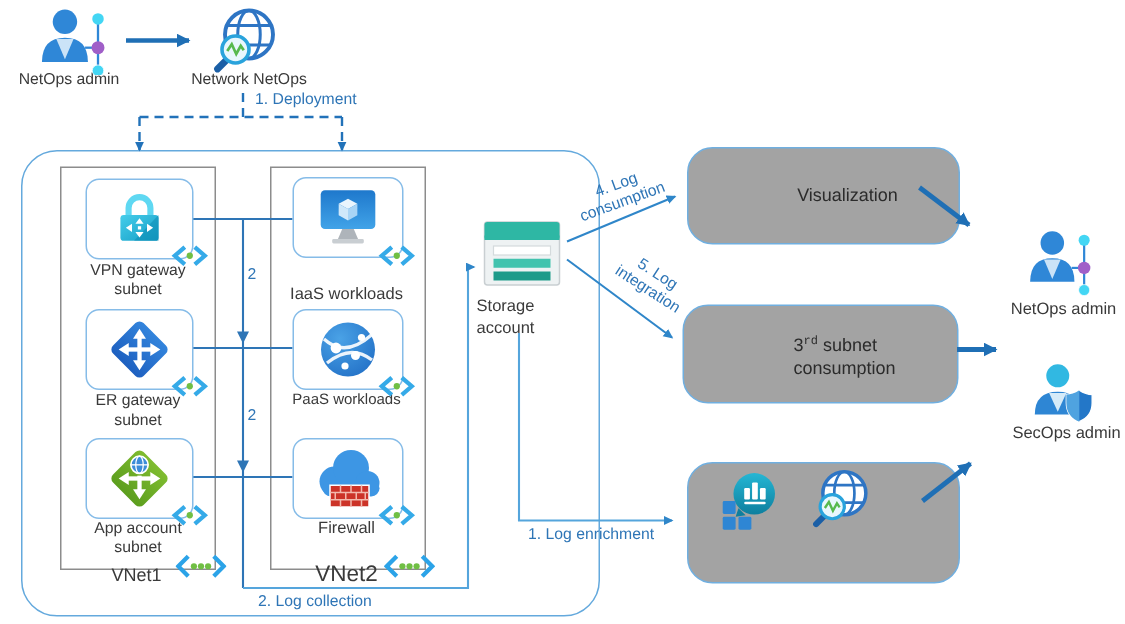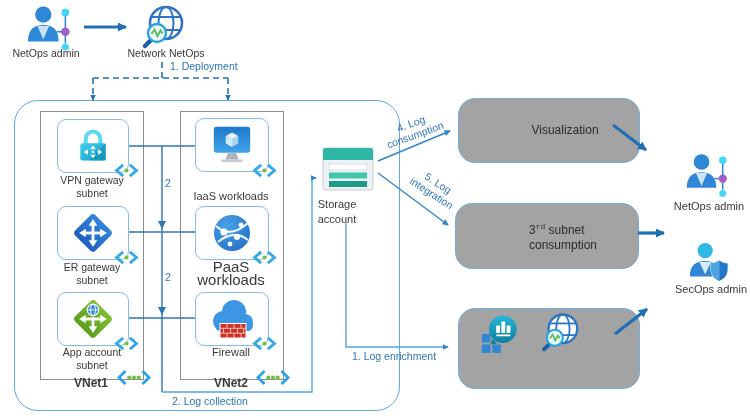--- a/index.html
+++ b/index.html
@@ -13,21 +13,21 @@
                    border:1.4px solid #64a9dd;border-radius:24px;background:transparent;}
   .vnet-box{position:absolute;border:1.5px solid #8c8c8c;background:transparent;}
   .subnet-box{position:absolute;width:70px;height:52px;border:1.2px solid #86bce8;
               border-radius:9px;background:#fff;display:flex;align-items:center;justify-content:center;}
   .dest-box{position:absolute;border:1.4px solid #70afe0;border-radius:17px;background:#a3a3a3;
             display:flex;align-items:center;justify-content:center;text-align:left;
             font-size:12px;color:#2b2b2b;line-height:15px;padding-left:32px;}
   .badge{position:absolute;width:30px;height:19px;}
   svg{display:block;}
   #lines{position:absolute;left:0;top:0;z-index:1;}
-  .z2{z-index:2;font-weight:bold;} .z3{z-index:3;}
+  .z2{z-index:2;} .z3{z-index:3;}
   sup{font-size:8px;font-family:Liberation Mono, monospace;}
 </style>
 </head>
 <body>
 
 <div id="canvas">
 
   <svg id="lines" width="750" height="416" viewBox="0 0 750 416">
     <defs>
       <marker id="mb" markerWidth="8" markerHeight="8" refX="5.5" refY="3" orient="auto" markerUnits="userSpaceOnUse">
@@ -213,21 +213,21 @@
       <circle cx="14.5" cy="10" r="2.2" fill="#70bf44"></circle>
     </svg>
   </span>
   <div class="icon-label" style="left:47px;top:346px;width:90px">App account
 subnet</div>
 
   <div class="flow-label" style="left:165px;top:177px">2</div>
   <div class="flow-label" style="left:165px;top:271px">2</div>
 
   <div class="vnet-box" style="left:180px;top:111px;width:102px;height:267px"></div>
-  <div class="icon-label z2" style="left:201px;top:377px;width:60px;font-size:12px">VNet2</div>
+  <div class="icon-label z2" style="left:201px;top:377px;width:60px;font-size:15px">VNet2</div>
   <span class="abs z3" style="left:256px;top:368px">
     <svg width="34" height="19" viewBox="0 0 36 20">
       <polyline points="9,3 2,10 9,17" fill="none" stroke="#2ba3e8" stroke-width="3"></polyline>
       <polyline points="27,3 34,10 27,17" fill="none" stroke="#2ba3e8" stroke-width="3"></polyline>
       <circle cx="13" cy="10" r="2.2" fill="#70bf44"></circle>
         <circle cx="18" cy="10" r="2.2" fill="#70bf44"></circle>
         <circle cx="23" cy="10" r="2.2" fill="#70bf44"></circle>
     </svg>
   </span>
 
@@ -277,21 +277,21 @@
       </svg>
     </span>
   </div>
   <span class="badge z3" style="left:250px;top:248px">
     <svg width="30" height="19" viewBox="0 0 30 20">
       <polyline points="11,4 4,10 11,16" fill="none" stroke="#35aae8" stroke-width="3"></polyline>
       <polyline points="18,4 25,10 18,16" fill="none" stroke="#35aae8" stroke-width="3"></polyline>
       <circle cx="14.5" cy="10" r="2.2" fill="#70bf44"></circle>
     </svg>
   </span>
-  <div class="icon-label" style="left:186px;top:261px;width:90px;font-size:15px">PaaS workloads</div>
+  <div class="icon-label" style="left:186px;top:261px;width:90px;font-size:10px">PaaS workloads</div>
 
   <div class="subnet-box z2" style="left:195px;top:292px;width:72px">
     <span>
       <svg width="50" height="44" viewBox="0 0 50 42">
         <g fill="#3d96e4">
           <circle cx="16" cy="23" r="10"></circle>
           <circle cx="27" cy="14" r="12"></circle>
           <circle cx="38" cy="24" r="8"></circle>
           <rect x="8" y="22" width="38" height="11" rx="5.5"></rect>
         </g>

